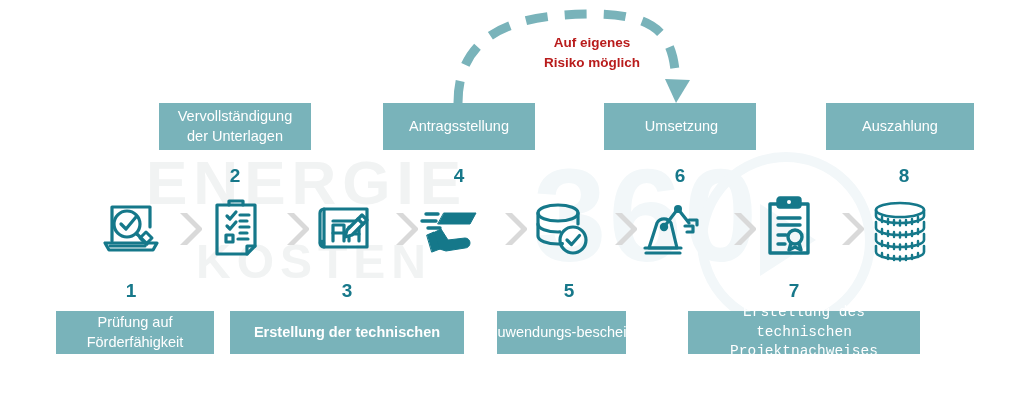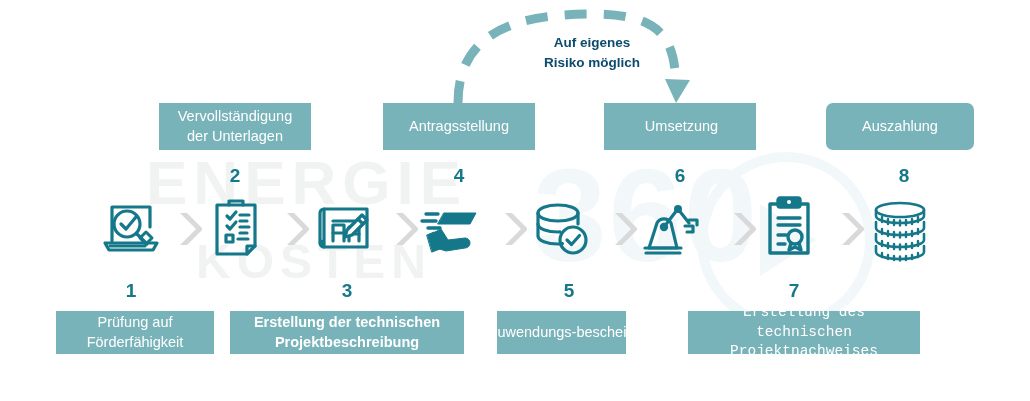--- a/index.html
+++ b/index.html
@@ -106,21 +106,21 @@
     left: 0; top: 0;
     width: 1030px; height: 401px;
     pointer-events: none;
   }
   .arclabel {
     position: absolute;
     left: 516px;
     top: 33px;
     width: 152px;
     text-align: center;
-    color: #0c4a6e;
+    color: #b91c1c;
     font-size: 13.5px;
     font-weight: 700;
     line-height: 1.45;
   }
 </style>
 </head>
 <body>
 
 <div id="stage">
 
@@ -145,32 +145,31 @@
   </div>
 
   <div class="pbox" style="left:383px; top:103px; width:152px; height:47px;">
     <span>Antragsstellung</span>
   </div>
 
   <div class="pbox" style="left:604px; top:103px; width:152px; height:47px;padding-left:9px;">
     <span>Umsetzung</span>
   </div>
 
-  <div class="pbox" style="left:826px; top:103px; width:148px; height:47px;border-radius:7px;">
+  <div class="pbox" style="left:826px; top:103px; width:148px; height:47px;">
     <span>Auszahlung</span>
   </div>
 
   <div class="pbox" style="left:56px; top:311px; width:158px; height:43px; flex-direction:column;">
     <span>Prüfung auf</span>
     <span>Förderfähigkeit</span>
   </div>
 
   <div class="pbox" style="left:230px; top:311px; width:234px; height:43px; flex-direction:column;font-weight:bold;">
     <span>Erstellung der technischen</span>
-    <span>Projektbeschreibung</span>
   </div>
 
   <div class="pbox" style="left:497px; top:311px; width:129px; height:43px; flex-direction:row;">
     <span>Zuwendungs-</span>
     <span>bescheid</span>
   </div>
 
   <div class="pbox" style="left:688px; top:311px; width:232px; height:43px; flex-direction:column;font-family:Liberation Mono, monospace;">
     <span>Erstellung des technischen</span>
     <span>Projektnachweises</span>

